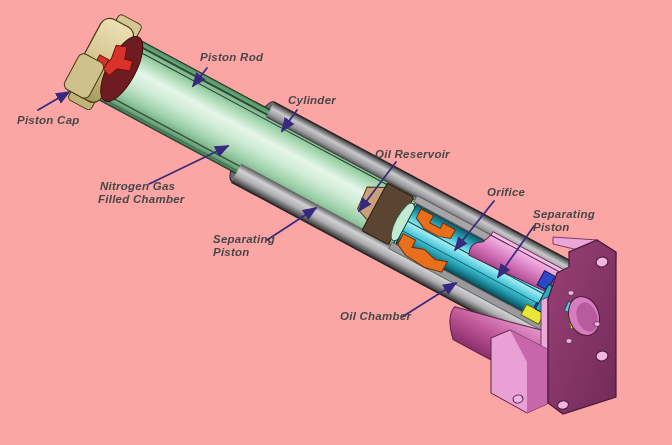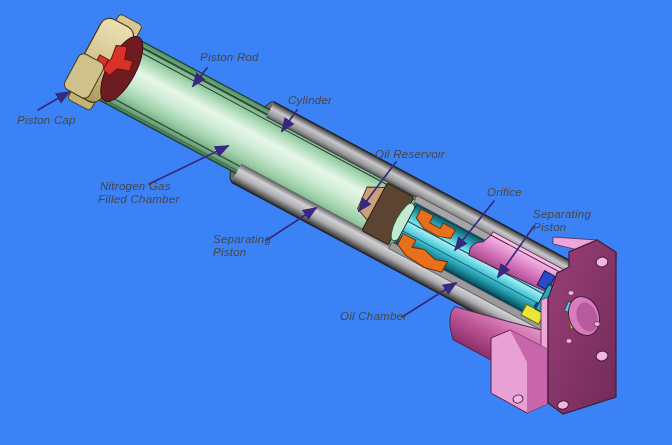--- a/index.html
+++ b/index.html
@@ -1,17 +1,17 @@
 <!DOCTYPE html>
 <html><head>
 <meta charset="utf-8">
 <style>
   html,body{margin:0;padding:0;background:#ffffff;}
-  .stage{position:relative;width:672px;height:445px;background:#3b82f6;overflow:hidden;
-         font-family:"Liberation Sans",sans-serif;}
+  .stage{position:relative;width:672px;height:445px;background:#fca5a5;overflow:hidden;
+         font-family:"Liberation Sans",sans-serif;font-weight:bold;}
   svg{display:block;}
   .lbl{font-family:"Liberation Sans",sans-serif;font-style:italic;font-size:11.5px;
        letter-spacing:.25px;fill:#474747;}
   .leader{fill:none;stroke-width:1.7;stroke-linecap:round;}
   .oln{stroke:#1e1e1e;stroke-width:1;}
 </style>
 </head>
 <body>
 
 <div class="stage">

